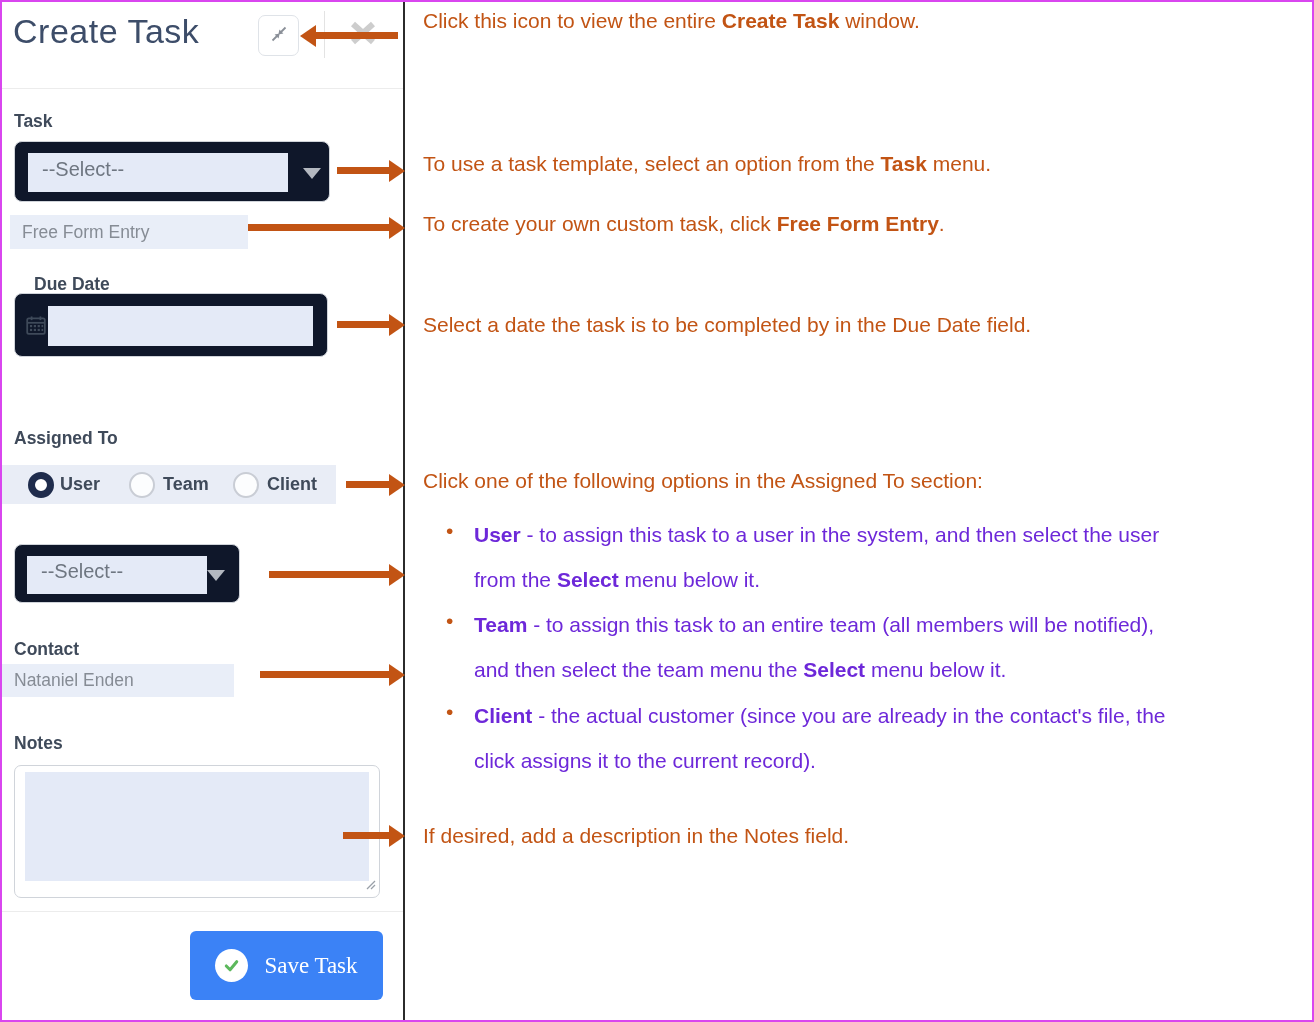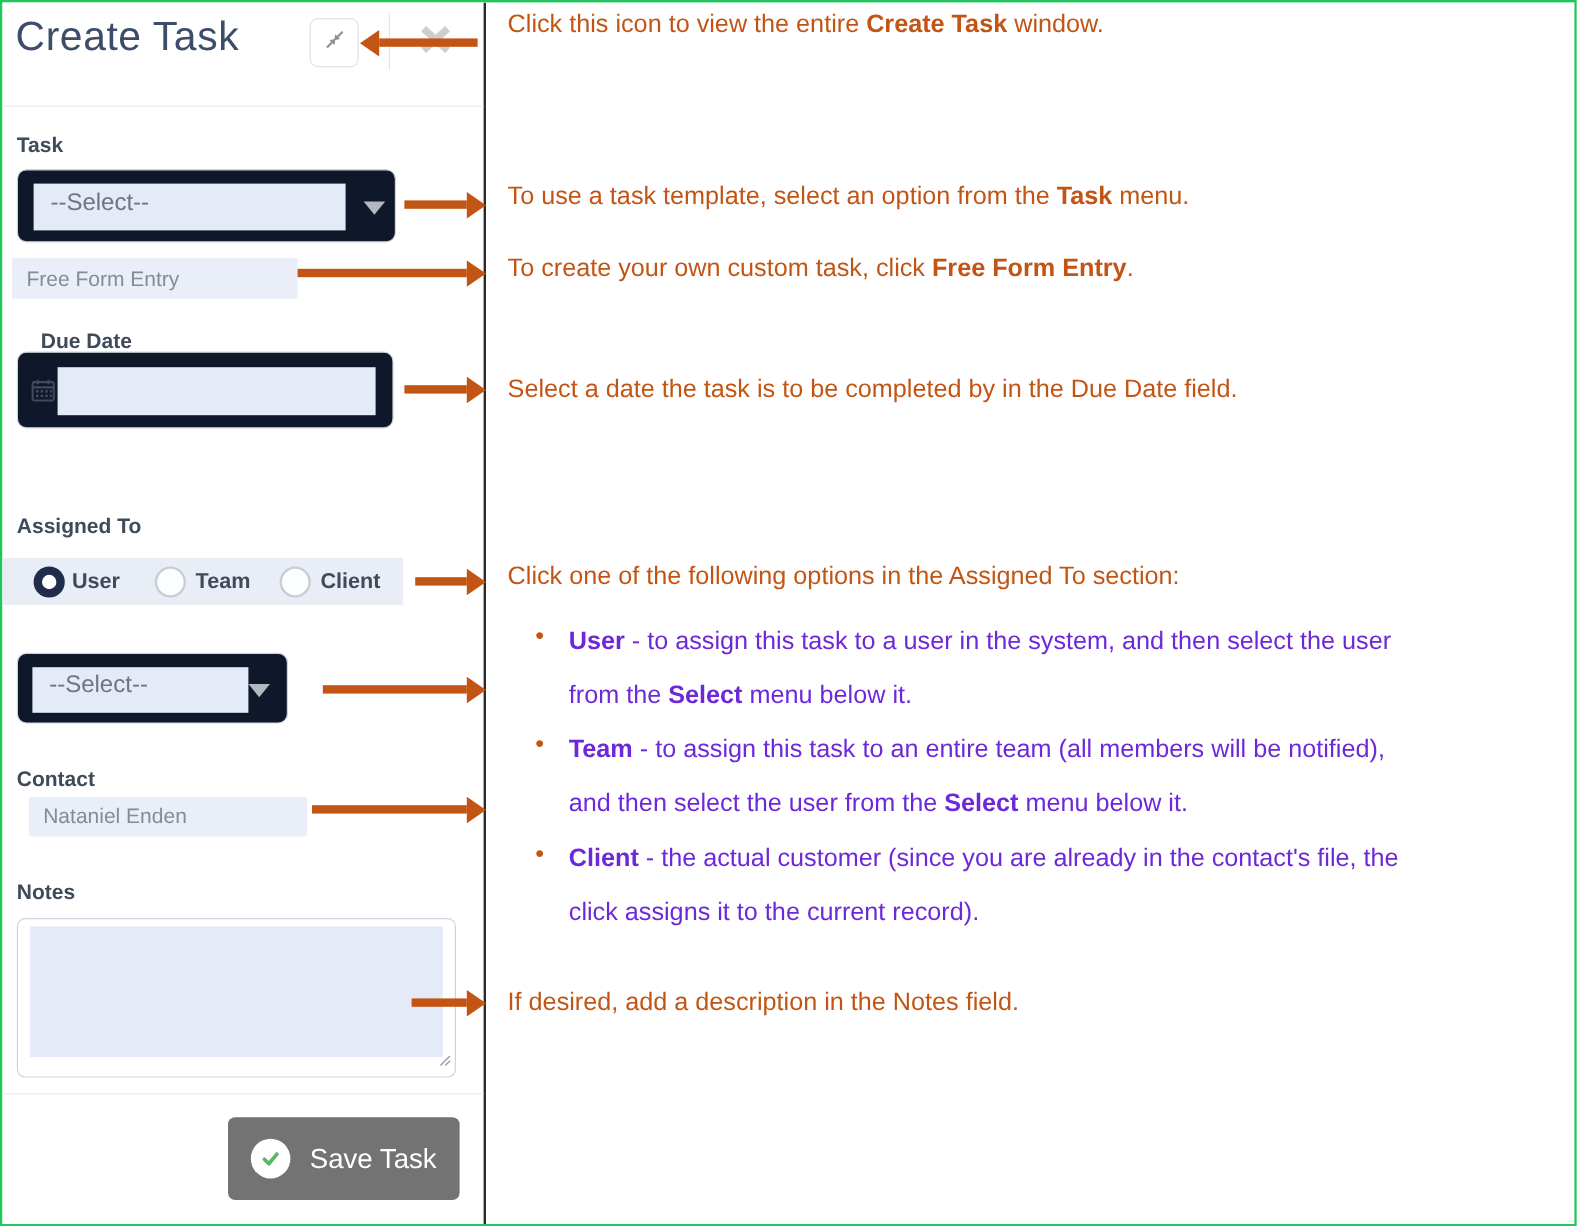--- a/index.html
+++ b/index.html
@@ -1,21 +1,21 @@
 <!DOCTYPE html>
 <html><head>
 <meta charset="utf-8">
 <style>
   * { margin:0; padding:0; box-sizing:border-box; }
   html,body { background:#fff; }
   body { font-family:"Liberation Sans","DejaVu Sans",sans-serif; }
 
   .frame {
     position:relative; width:1314px; height:1022px;
-    border:2px solid #22c55e; background:#fff; overflow:hidden;
+    border:2px solid #d946ef; background:#fff; overflow:hidden;
   }
 
   
   .left-panel {
     position:absolute; left:0; top:0; bottom:0; width:403px;
     border-right:2px solid #2b2b2b; background:#fff;
   }
   .modal-title {
     position:absolute; left:11px; top:10px;
     font-size:34px; color:#3d4d69; font-weight:400; letter-spacing:.5px;
@@ -65,22 +65,22 @@
   .notes-area {
     position:absolute; left:12px; top:763px; width:366px; height:133px;
     border:1px solid #d0d4da; border-radius:7px; background:#fff;
   }
   .notes-fill { position:absolute; left:10px; top:6px; right:10px; bottom:16px; background:#e4eaf7; }
   .resize-grip { position:absolute; right:3px; bottom:3px; }
 
   .footer-rule { position:absolute; left:0; top:909px; width:100%; height:1px; background:#ececec; }
   .save-btn {
     position:absolute; left:188px; top:929px; width:193px; height:69px;
-    background:#737373; border-radius:6px; display:flex; align-items:center; justify-content:center;
-    gap:16px; cursor:pointer;
+    background:#3b82f6; border-radius:6px; display:flex; align-items:center; justify-content:center;
+    gap:16px; cursor:pointer;font-family:Liberation Serif, serif;
   }
   .check-circle {
     width:33px; height:33px; border-radius:50%; background:#fff;
     display:flex; align-items:center; justify-content:center;
   }
   .save-label { color:#fff; font-size:23px; }
 
   
   .note {
     position:absolute; left:421px; color:#c25414; font-size:21px; line-height:30px; white-space:nowrap;
@@ -177,21 +177,21 @@
       <div class="radio-label" style="left:265px;">Client</div>
     </div>
 
     <div class="select-box" style="left:12px; top:542px; width:226px; height:59px;">
       <div class="hl-fill" style="left:12px; top:11px; width:180px; height:38px;"></div>
       <div class="sel-text" style="left:26px; top:15px;">--Select--</div>
       <div class="caret" style="left:192px; top:25px;"></div>
     </div>
 
     <div class="fld-label" style="top:637px;">Contact</div>
-    <div class="pill-box" style="left:22px; top:662px; width:232px; height:33px; line-height:33px;">Nataniel Enden</div>
+    <div class="pill-box" style="left:0; top:662px; width:232px; height:33px; line-height:33px;">Nataniel Enden</div>
 
     <div class="fld-label" style="top:731px;">Notes</div>
     <div class="notes-area">
       <div class="notes-fill"></div>
       <span class="resize-grip">
         <svg width="12" height="12" viewBox="0 0 12 12">
           <line x1="3" y1="11" x2="11" y2="3" stroke="#9aa0a8" stroke-width="1.2"></line>
           <line x1="7" y1="11" x2="11" y2="7" stroke="#9aa0a8" stroke-width="1.2"></line>
         </svg>
       </span>
@@ -223,21 +223,21 @@
   <div class="note" style="top:308px;"><span>Select a date the task is to be completed by in the Due Date field.</span></div>
   <div class="note" style="top:207px;"><span>To create your own custom task, click </span><b>Free Form Entry</b><span>.</span></div>
   <div class="note" style="top:464px;"><span>Click one of the following options in the Assigned To section:</span></div>
 
   <div class="bullet" style="top:510px;">
     <span class="bdot">•</span>
     <div class="btext"><b>User</b><span> - to assign this task to a user in the system, and then select the user</span><br><span>from the </span><b>Select</b><span> menu below it.</span></div>
   </div>
   <div class="bullet" style="top:600px;">
     <span class="bdot">•</span>
-    <div class="btext"><b>Team</b><span> - to assign this task to an entire team (all members will be notified),</span><br><span> and then select the user from the </span><b>Select</b><span> menu below it.</span></div>
+    <div class="btext"><b>Team</b><span> - to assign this task to an entire team (all members will be notified),</span><br><span> and then select the team menu the </span><b>Select</b><span> menu below it.</span></div>
   </div>
   <div class="bullet" style="top:691px;">
     <span class="bdot">•</span>
     <div class="btext"><b>Client</b><span> - the actual customer (since you are already in the contact's file, the</span><br><span>click assigns it to the current record).</span></div>
   </div>
 
   <div class="note" style="top:819px;"><span>If desired, add a description in the Notes field.</span></div>
 
 </div>
 

